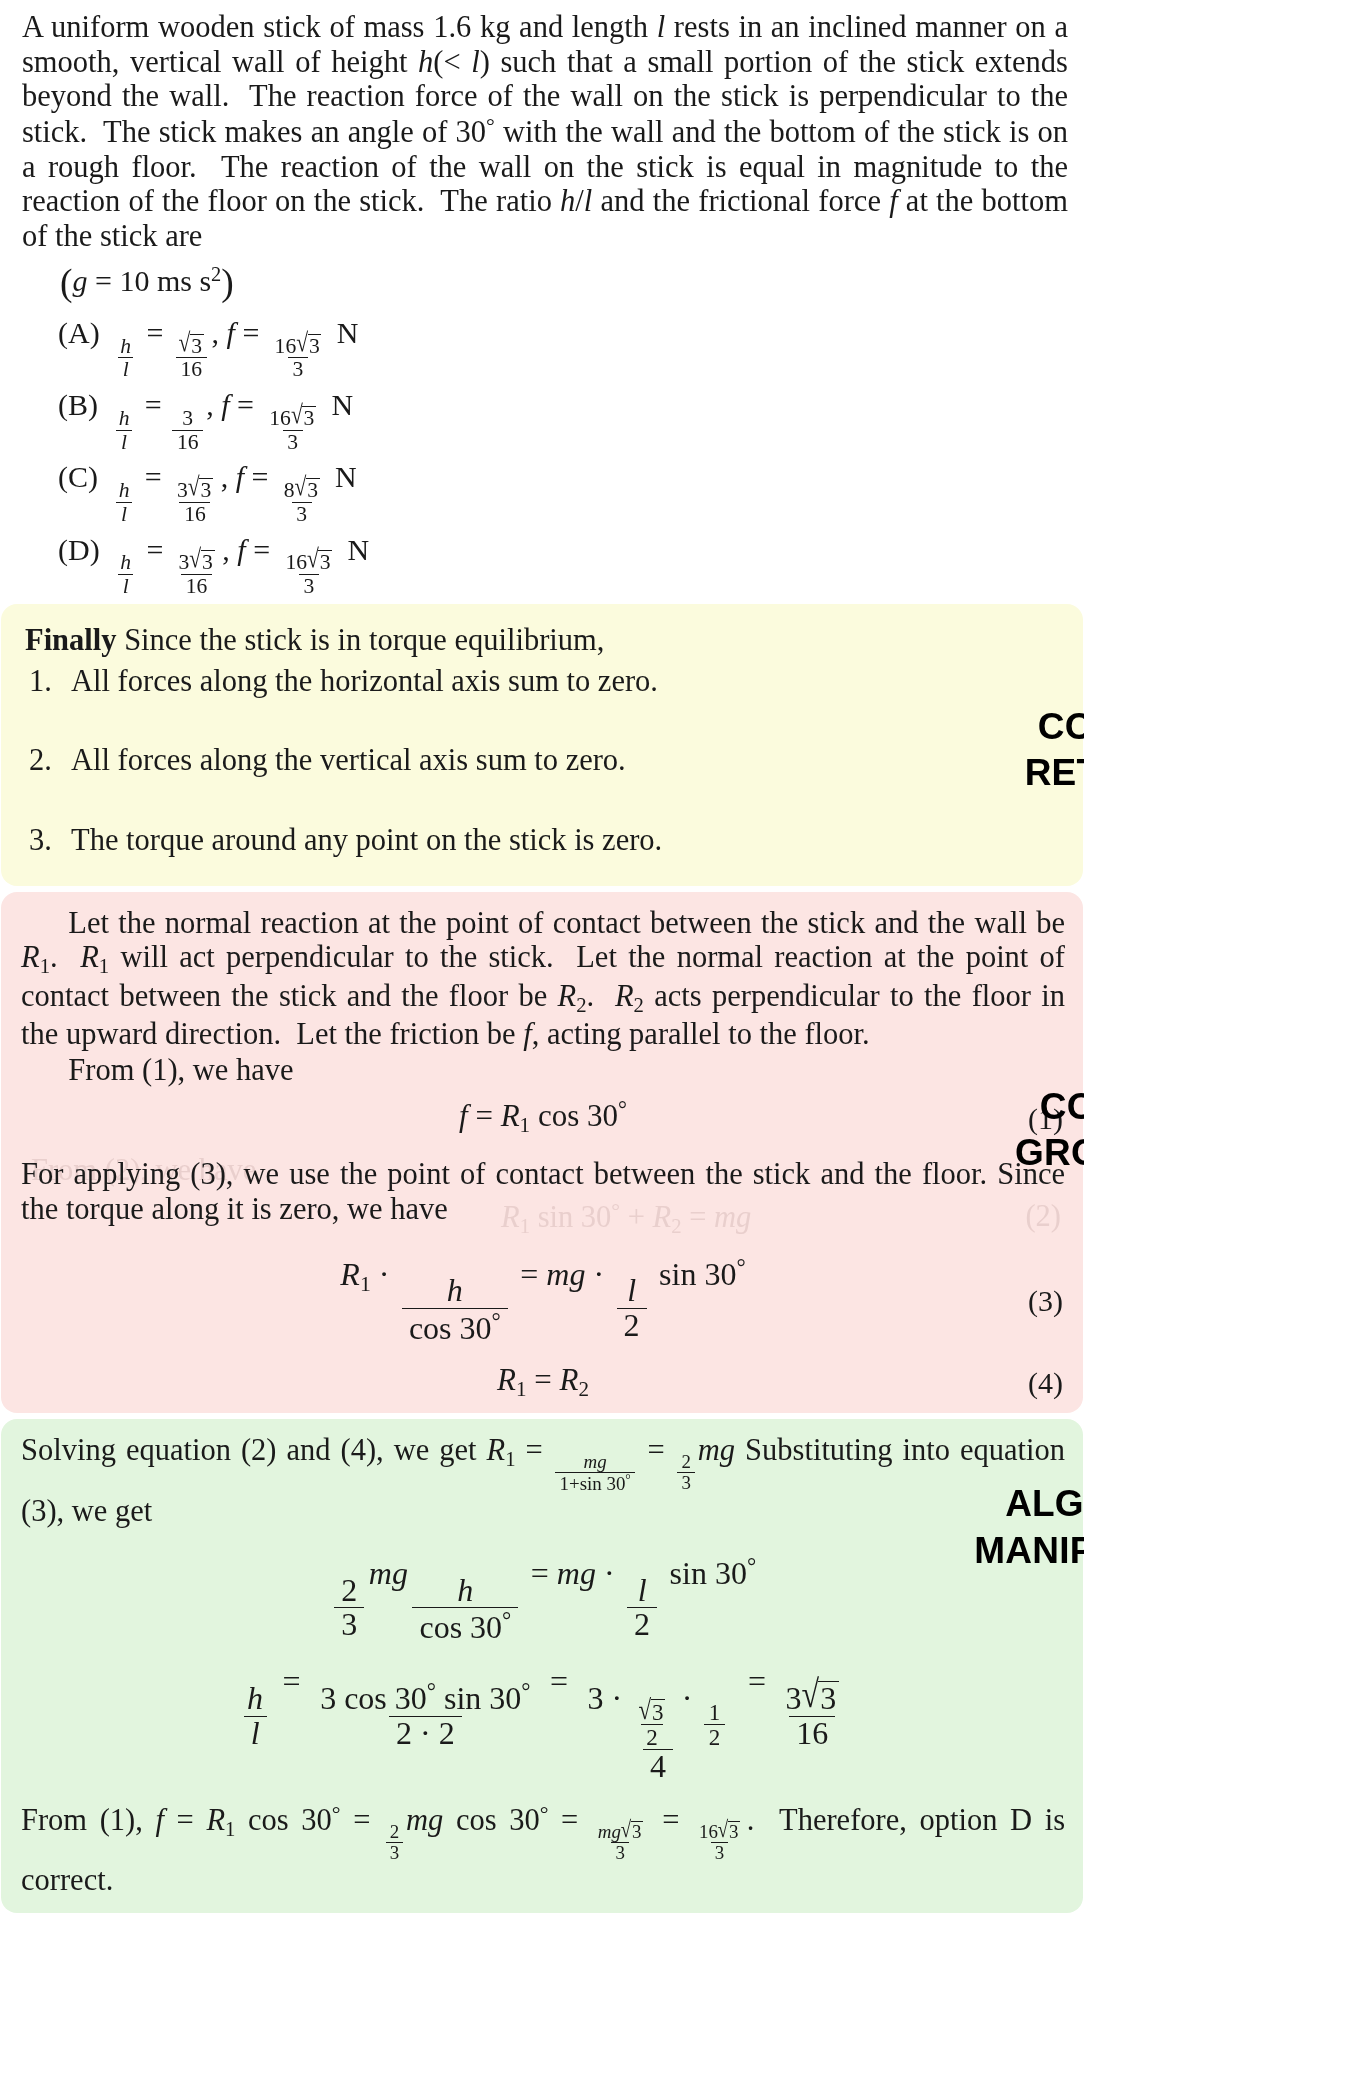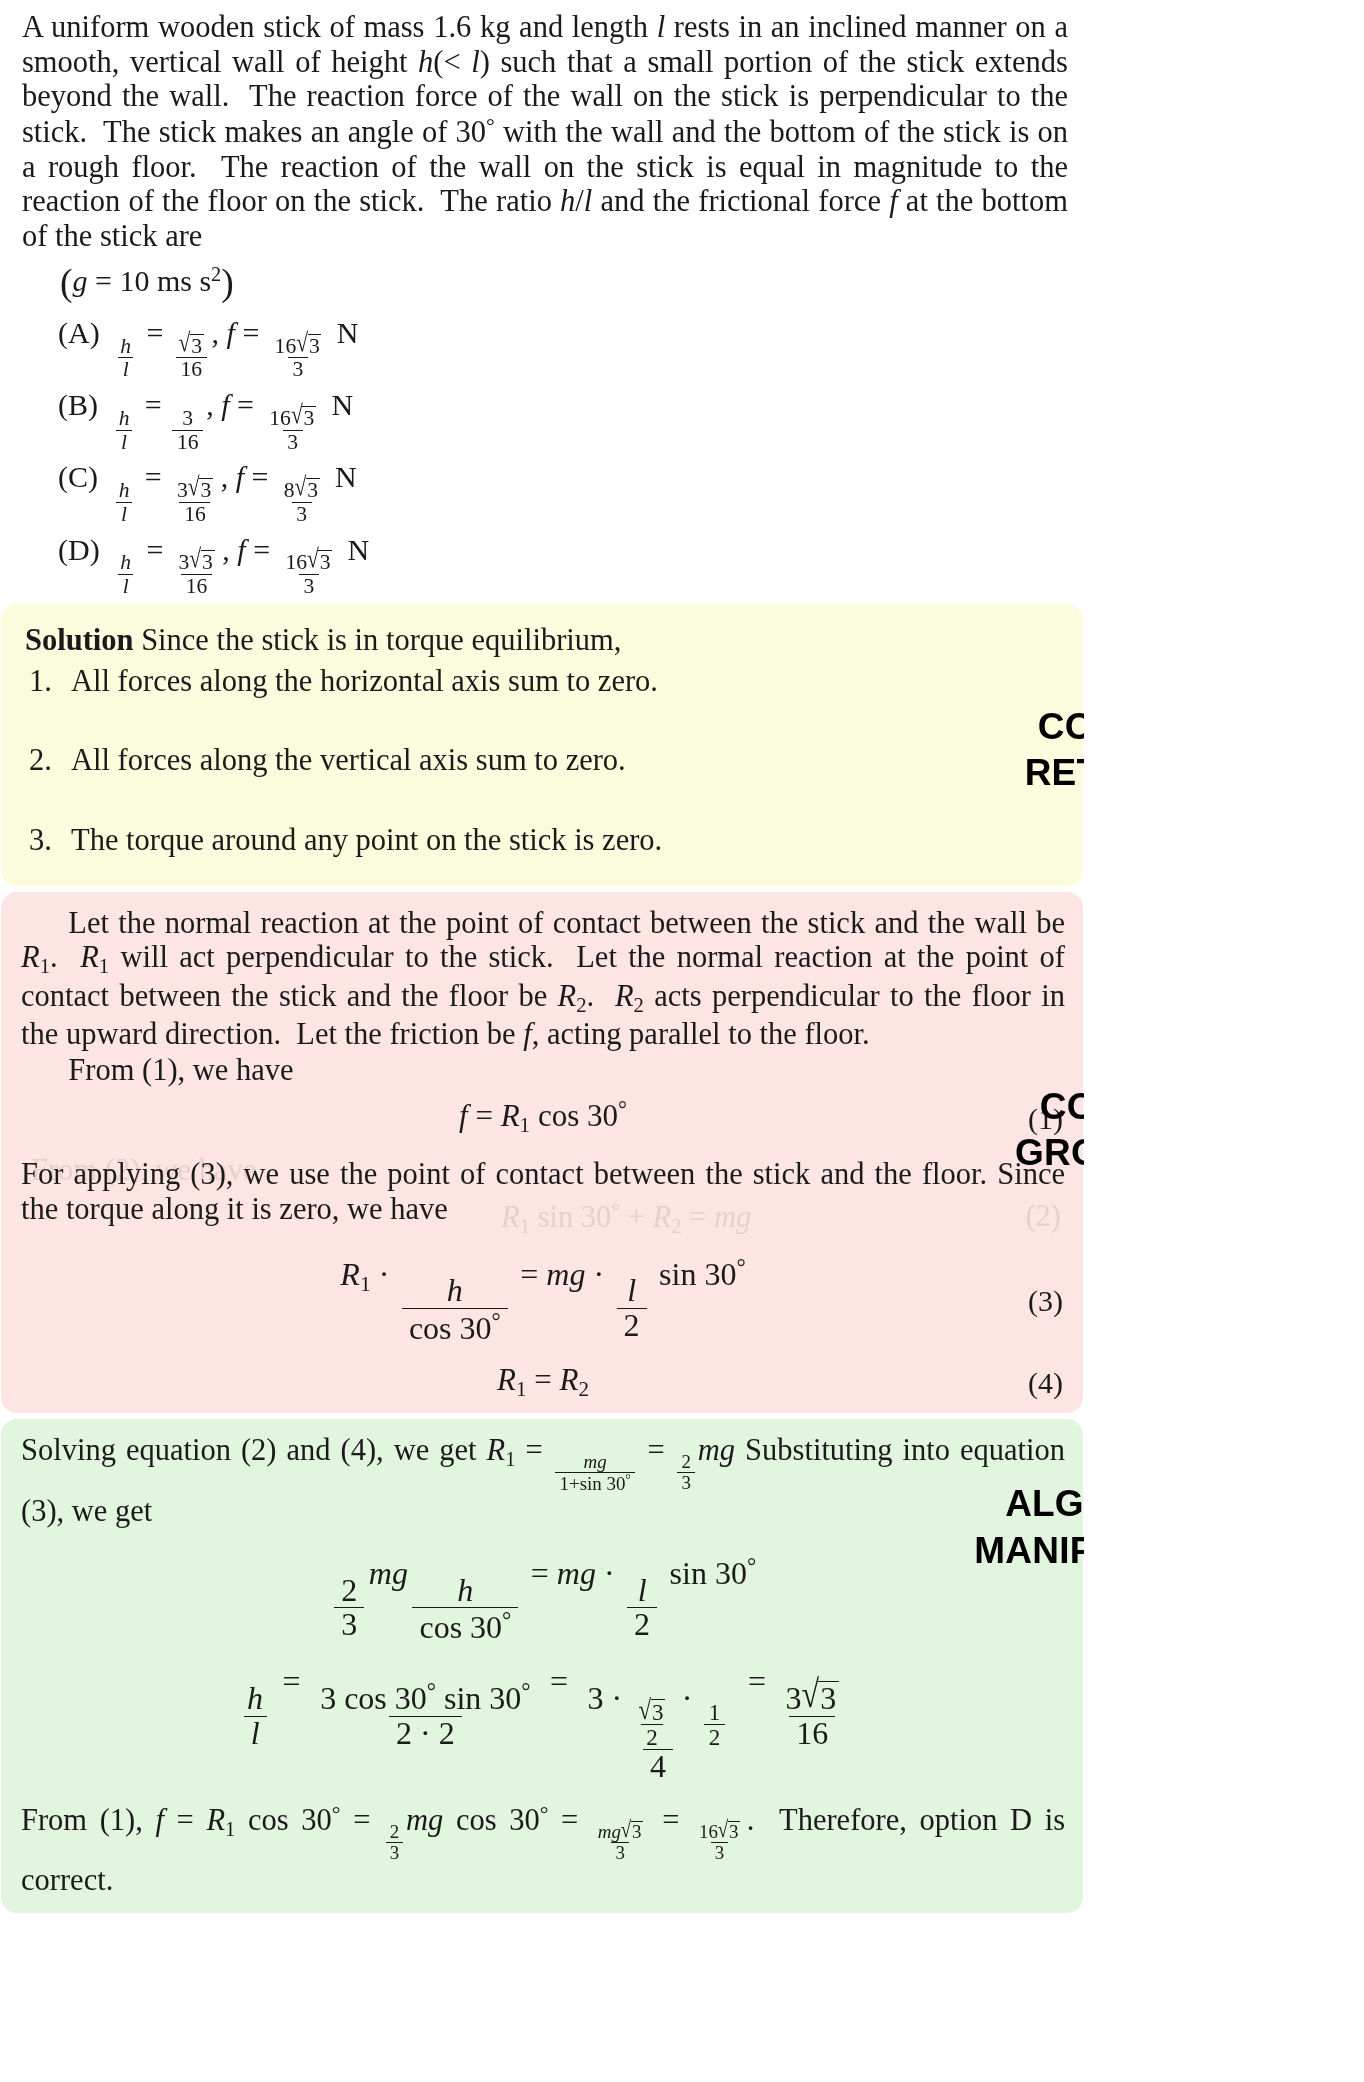--- a/index.html
+++ b/index.html
@@ -218,21 +218,21 @@
           <span class="num">16<span class="sqrt"><span class="rad">√</span><span class="rnd">3</span></span></span>
           <span class="den">3</span>
         </span>
       <span class="mrm">N</span>
     </div>
 
   </div>
 
   <div class="box yellow" style="padding:18px 20px 20px 20px;">
     <div class="sol-head">
-      <b>Solution</b><span> Since the stick is in torque equilibrium,</span>
+      <b>Finally</b><span> Since the stick is in torque equilibrium,</span>
     </div>
     <ol class="steps">
       <li>All forces along the horizontal axis sum to zero.</li>
       <li>All forces along the vertical axis sum to zero.</li>
       <li>The torque around any point on the stick is zero.</li>
     </ol>
     <div class="stage-label" style="left:978px;top:100px;width:300px;">CONCEPT
 RETRIEVAL</div>
   </div>
 

